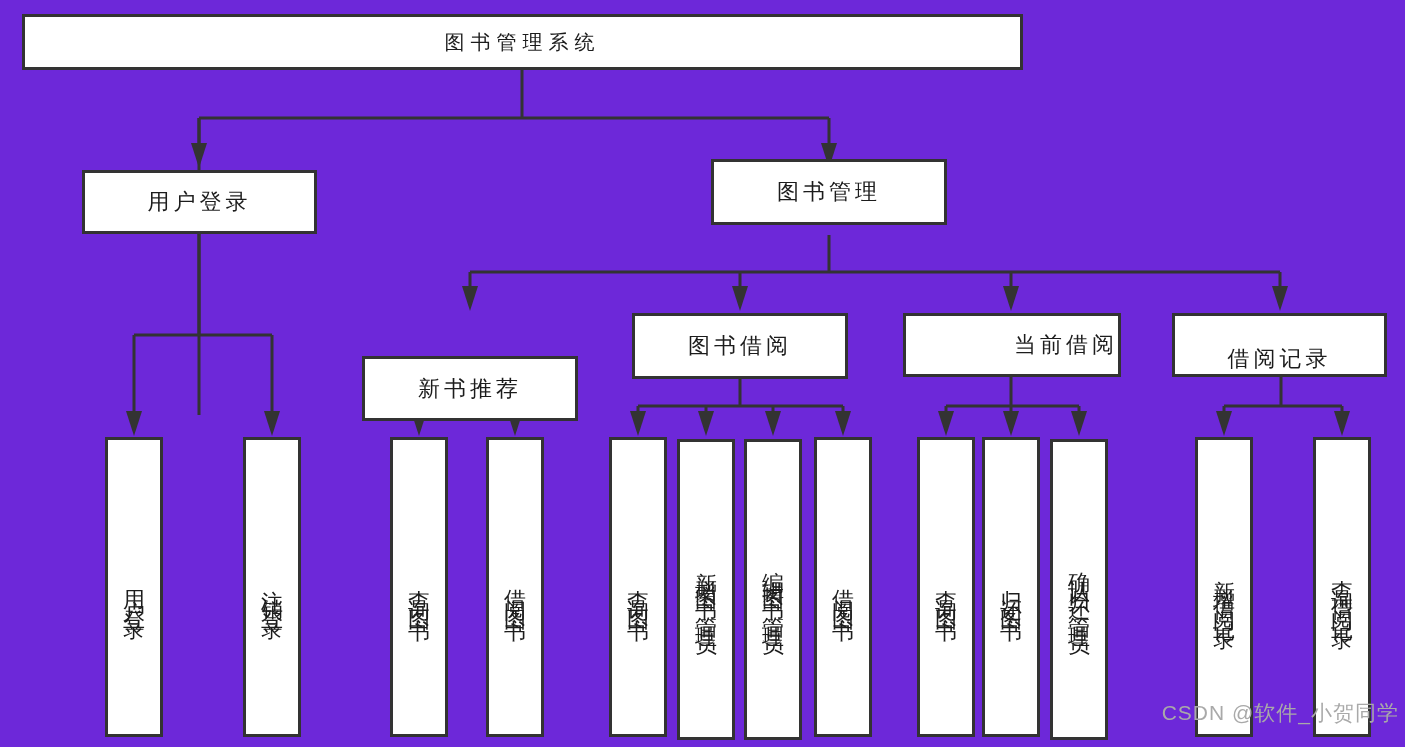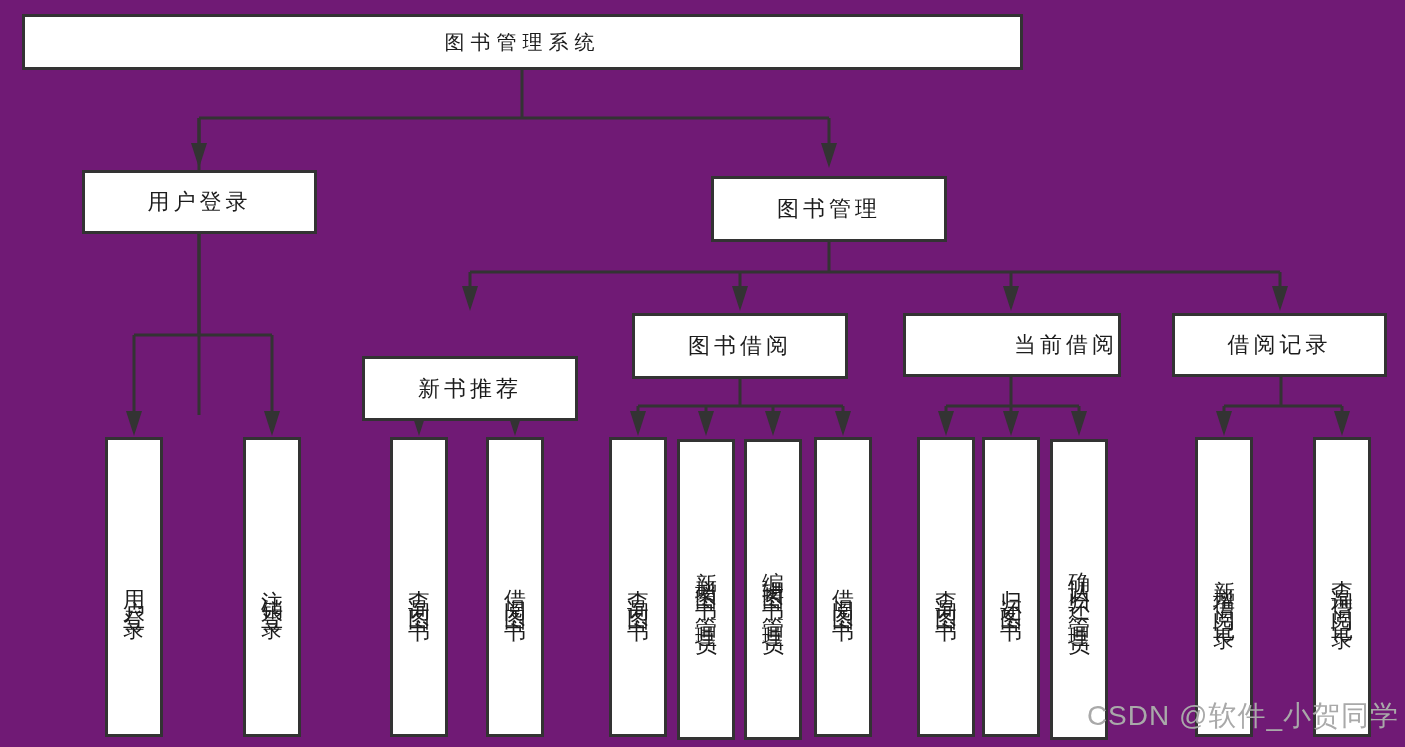--- a/index.html
+++ b/index.html
@@ -1,20 +1,20 @@
 <!DOCTYPE html>
 <html><head>
 <meta charset="utf-8">
 <style>
   html, body { margin: 0; padding: 0; background: #ffffff; }
   .stage {
     position: relative;
     width: 1405px;
     height: 747px;
-    background: #701a75;
+    background: #6d28d9;
     overflow: hidden;
     font-family: "Liberation Sans", sans-serif;
     color: #1c1c1c;
   }
   svg.connectors {
     position: absolute;
     left: 0; top: 0;
     width: 1405px; height: 747px;
   }
   .box {
@@ -28,26 +28,26 @@
   }
   .hlabel {
     font-size: 22px;
     letter-spacing: 4px;
     white-space: nowrap;
   }
   #n-root { left: 22px; top: 14px; width: 1001px; height: 56px; }
   #n-root .hlabel { font-size: 20px; letter-spacing: 6px; }
 
   #n-l2a { left: 82px;  top: 170px; width: 235px; height: 64px; }
-  #n-l2b { left: 711px; top: 176px; width: 236px; height: 66px; }
+  #n-l2b { left: 711px; top: 159px; width: 236px; height: 66px; }
 
   #n-l3a { left: 362px;  top: 312px; width: 216px; height: 65px; margin-top: 44px; }
   #n-l3b { left: 632px;  top: 313px; width: 216px; height: 66px; }
   #n-l3c { left: 903px;  top: 313px; width: 218px; height: 64px; justify-content: flex-end; }
-  #n-l3d { left: 1172px; top: 313px; width: 215px; height: 64px; }
+  #n-l3d { left: 1172px; top: 313px; width: 215px; height: 64px; align-items: flex-end; }
 
   .leaf { top: 437px; width: 58px; height: 300px; }
   .vlabel {
     writing-mode: vertical-rl;
     text-orientation: mixed;
     font-size: 22px;
     line-height: 1;
     letter-spacing: 10px;
     margin-bottom: -10px; 
     white-space: nowrap;
@@ -63,22 +63,22 @@
   #n-f09 { left: 917px; }
   #n-f10 { left: 982px; }
   #n-f11 { left: 1050px; top: 439px; height: 301px; }
   #n-f12 { left: 1195px; }
   #n-f13 { left: 1313px; }
   #n-f06 .vlabel, #n-f07 .vlabel, #n-f11 .vlabel { letter-spacing: 9px; margin-bottom: -9px; }
 
   .watermark {
     position: absolute;
     right: 6px;
-    bottom: 12px;
-    font-size: 28px;
+    bottom: 20px;
+    font-size: 21px;
     letter-spacing: 1px;
     color: #a9a9a9;
     white-space: nowrap;
   }
 </style>
 </head>
 <body>
 
 <div class="stage">
 

